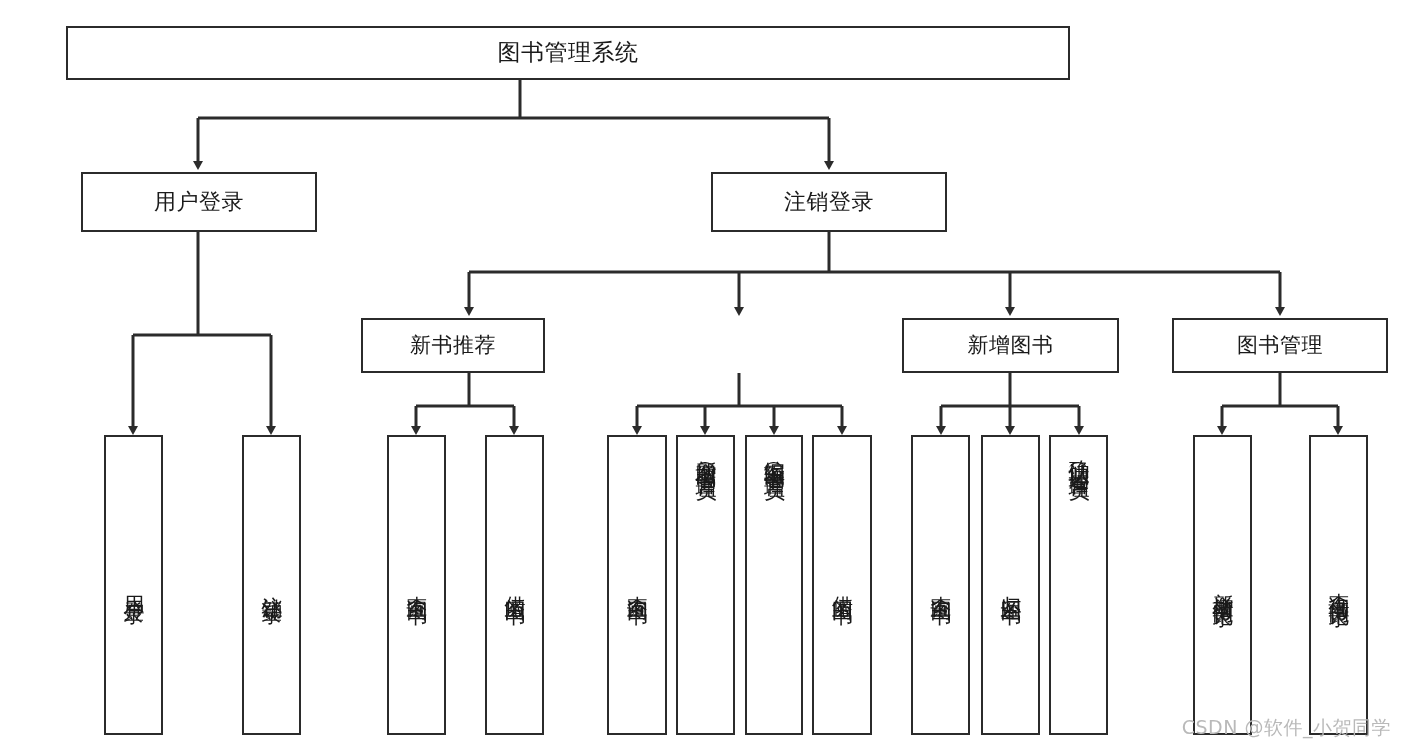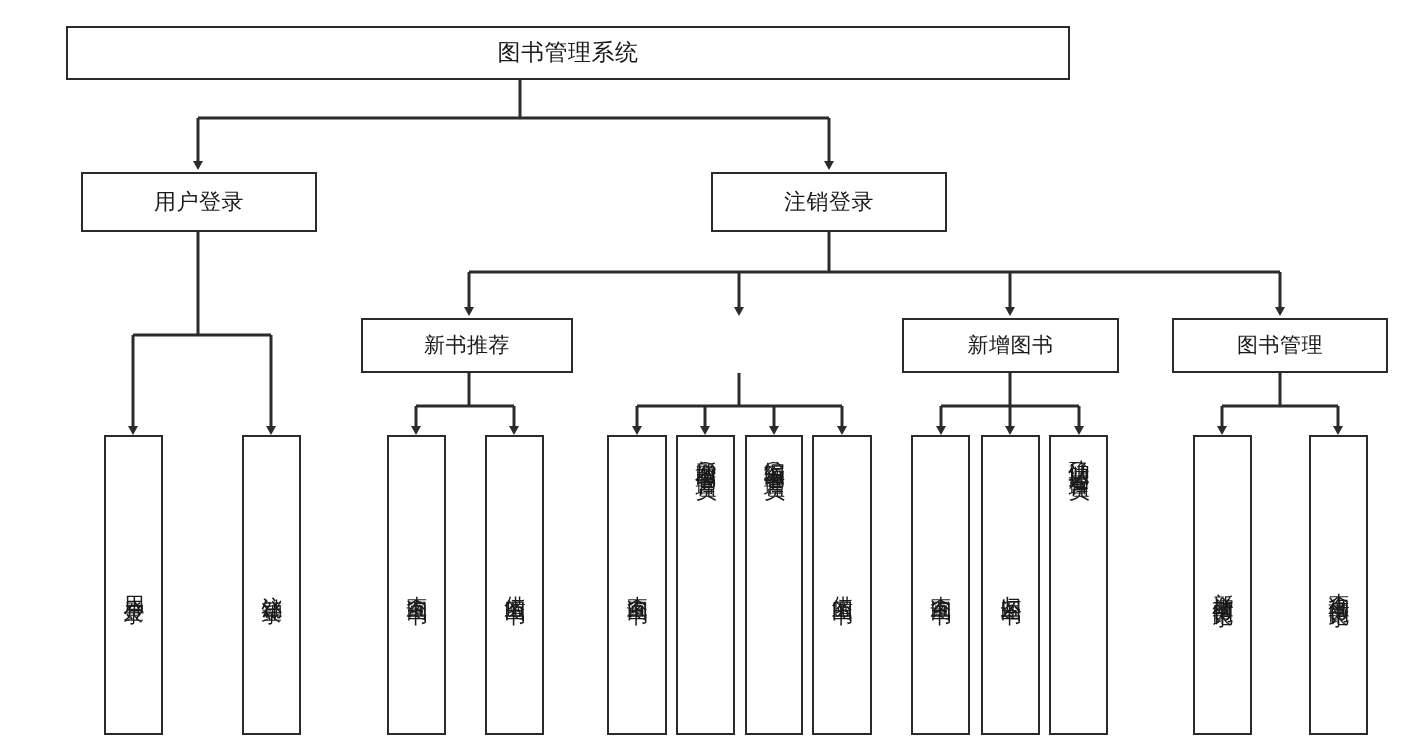--- a/index.html
+++ b/index.html
@@ -145,21 +145,21 @@
   </div>
 
   <div class="node level-2" style="left:81px; top:172px; width:236px; height:60px;">
     <span class="label">用户登录</span>
   </div>
 
   <div class="node level-2" style="left:711px; top:172px; width:236px; height:60px;">
     <span class="label">注销登录</span>
   </div>
 
-  <div class="node level-3" style="left:361px; top:318px; width:212px; height:55px;">
+  <div class="node level-3" style="left:361px; top:318px; width:184px; height:55px;">
     <span class="label">新书推荐</span>
   </div>
 
 
   <div class="node level-3" style="left:902px; top:318px; width:217px; height:55px;">
     <span class="label">新增图书</span>
   </div>
 
   <div class="node level-3" style="left:1172px; top:318px; width:216px; height:55px;">
     <span class="label">图书管理</span>
@@ -210,14 +210,15 @@
   </div>
 
   <div class="node leaf align-mid" style="left:1193px; top:435px; width:59px; height:300px;">
     <span class="label">新增借阅记录</span>
   </div>
 
   <div class="node leaf align-mid" style="left:1309px; top:435px; width:59px; height:300px;">
     <span class="label">查询借阅记录</span>
   </div>
 
+  <div id="watermark">CSDN @软件_小贺同学</div>
 
 </div>
 
 </body></html>

